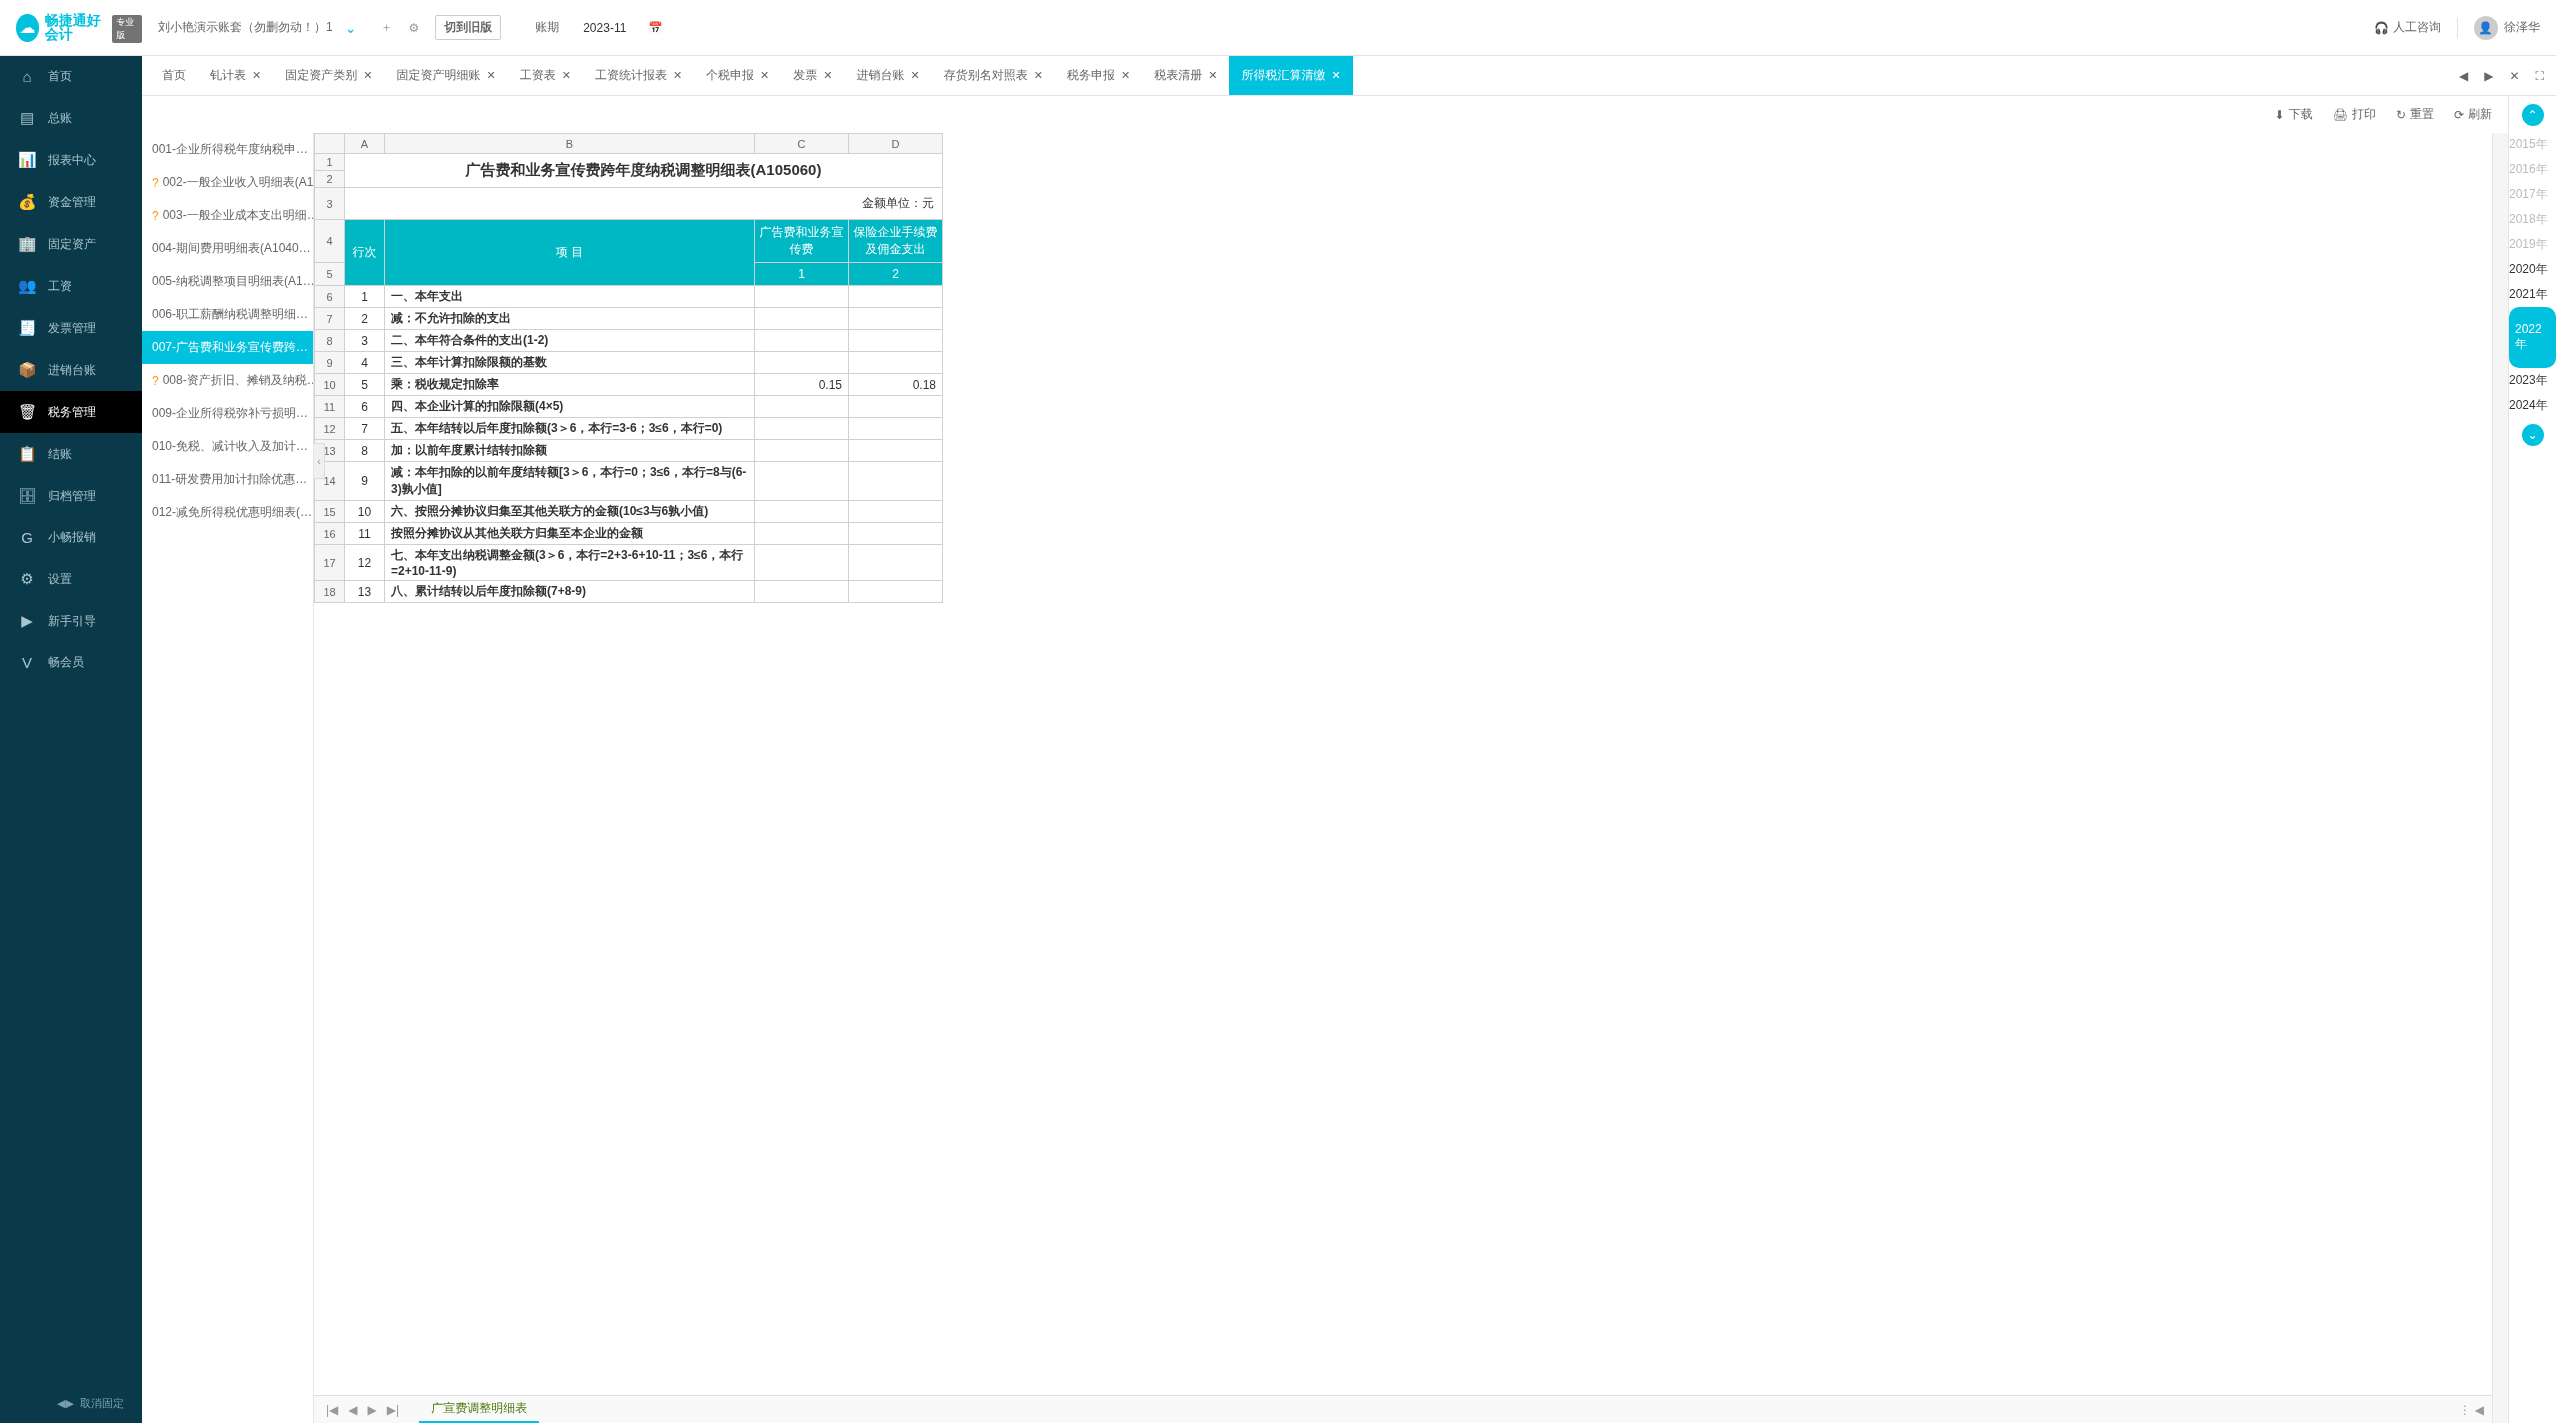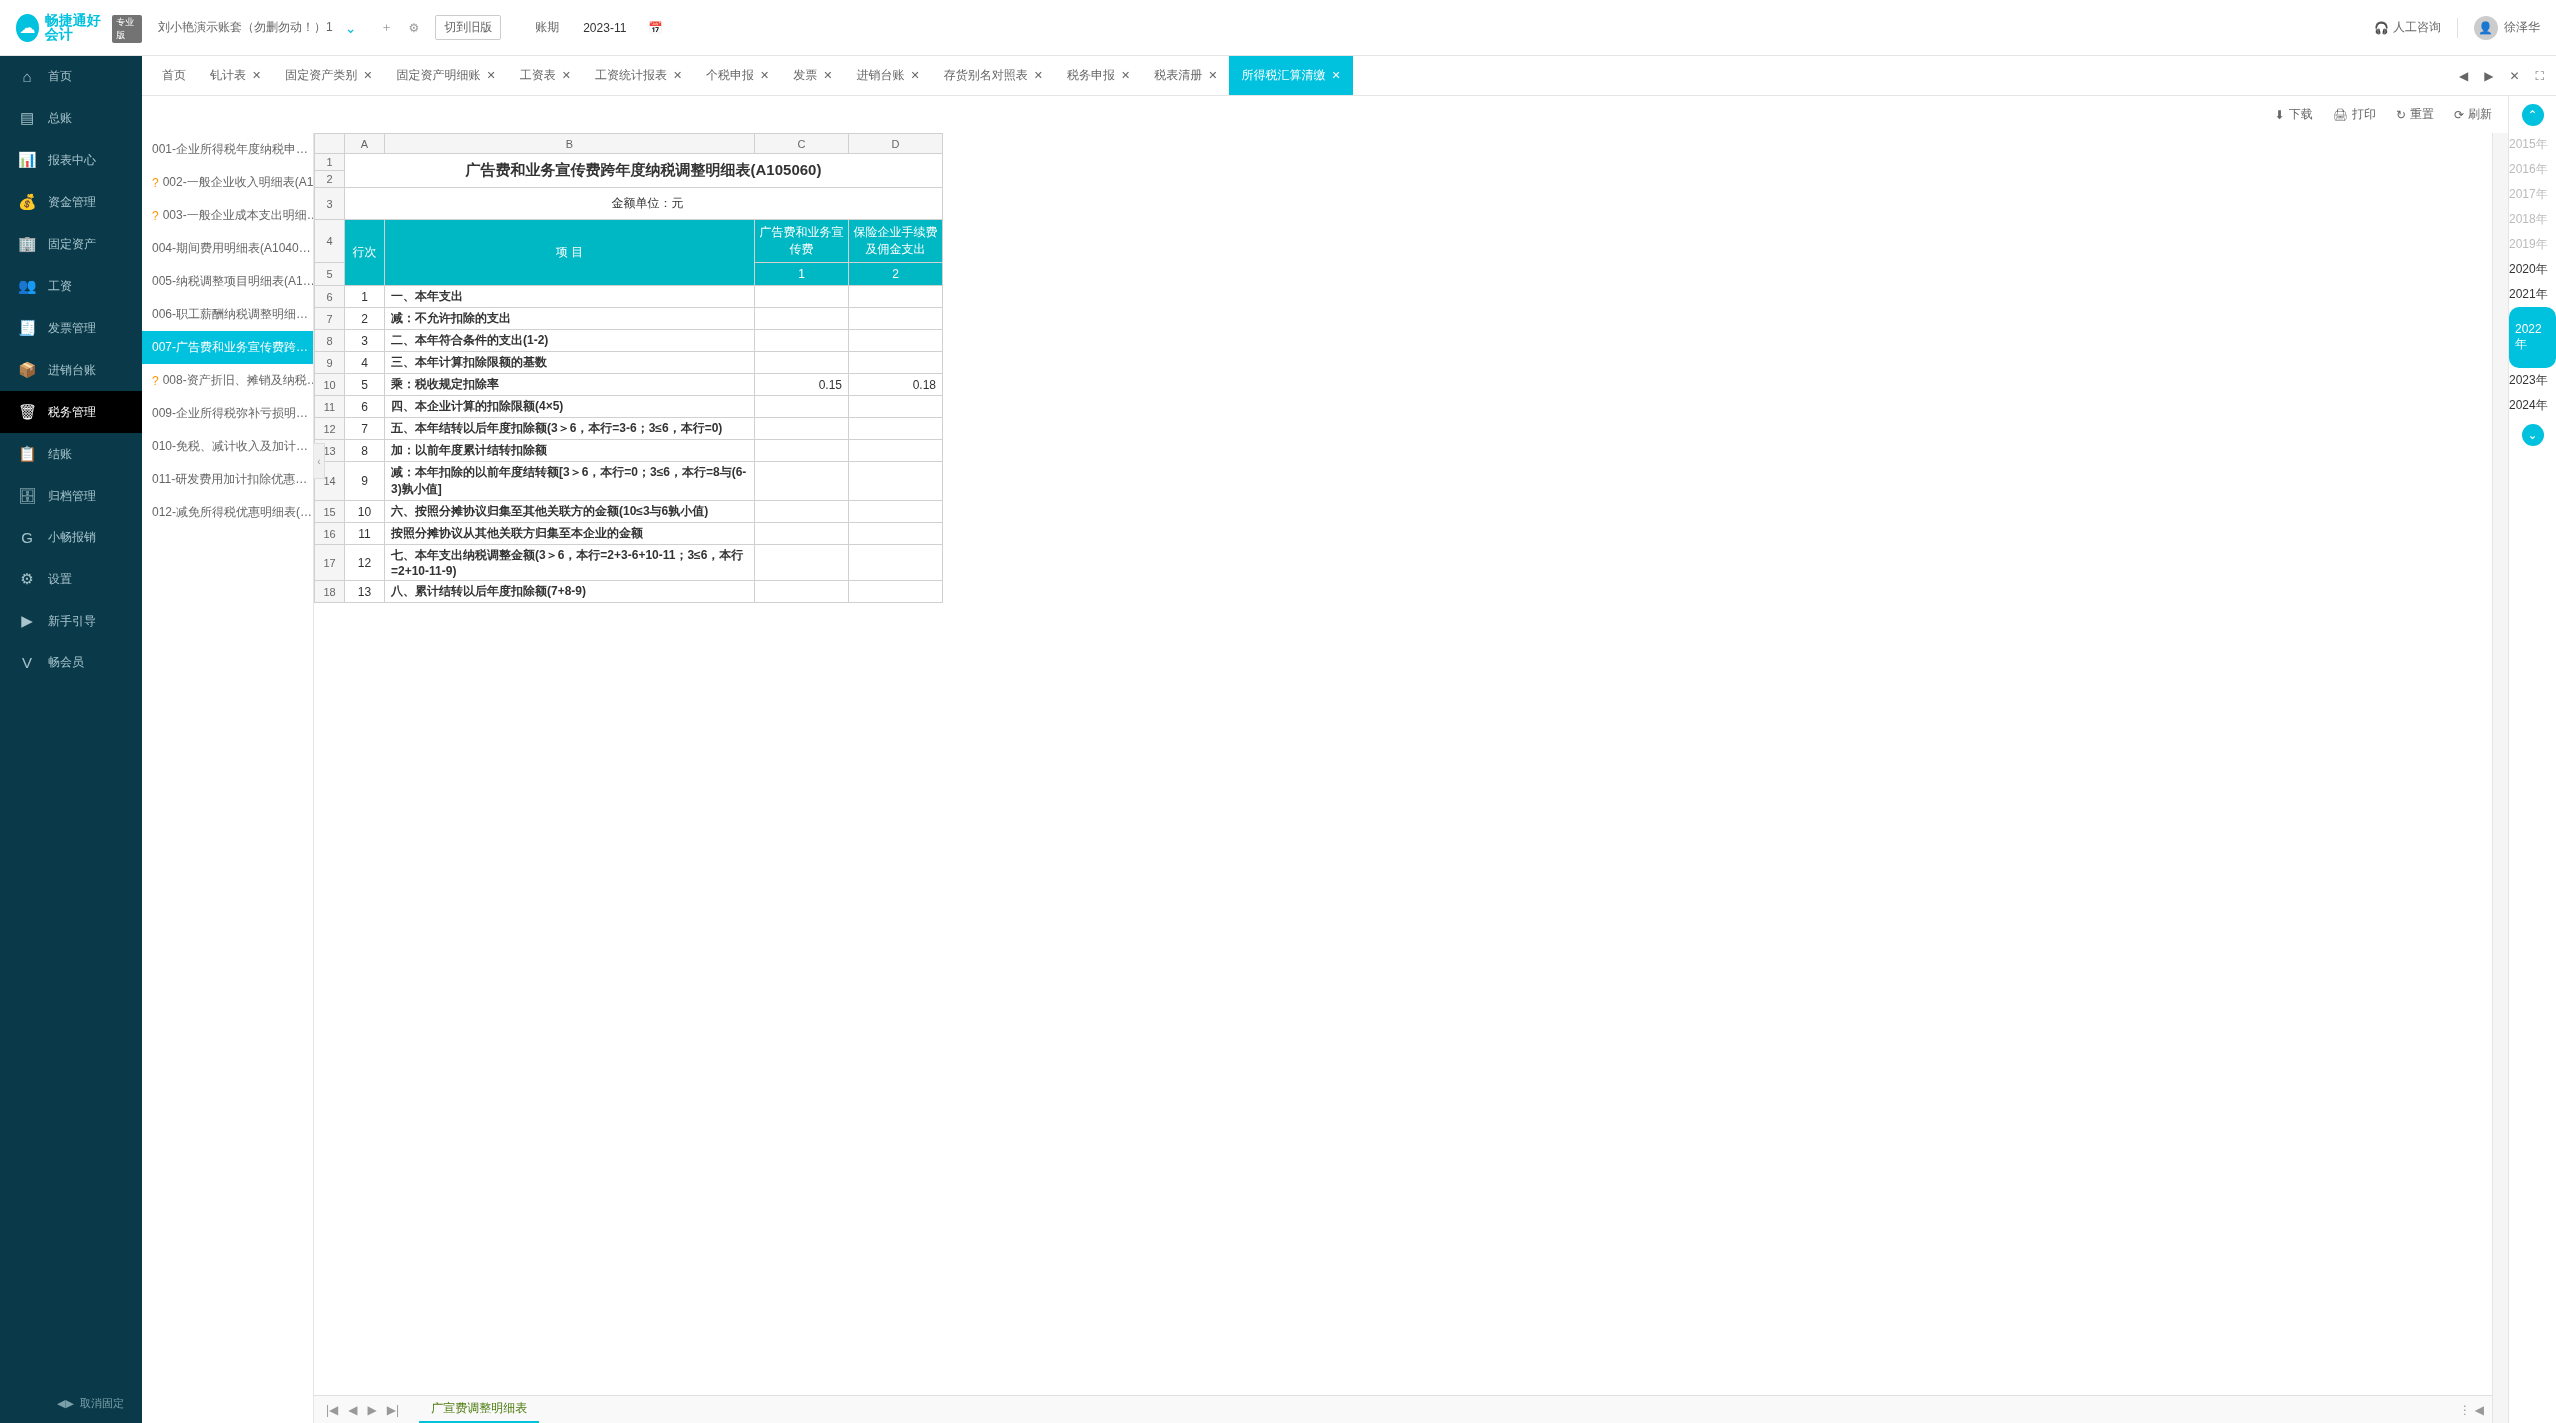--- a/index.html
+++ b/index.html
@@ -10,21 +10,21 @@
     .logo-area { display: flex; align-items: center; width: 126px; }
     .logo-icon { width: 28px; height: 28px; background: #00c1de; border-radius: 50%; display: flex; align-items: center; justify-content: center; color: #fff; font-size: 16px; margin-right: 6px; }
     .logo-text { display: flex; flex-direction: row; }
     .logo-title { color: #00c1de; font-size: 14px; font-weight: bold; line-height: 1; }
     .logo-sub { background: #737373; color: #fff; font-size: 9px; padding: 1px 4px; border-radius: 2px; margin-top: 2px; display: inline-block; }
     .account-selector { display: flex; align-items: flex-end; margin-left: 16px; color: #666; }
     .account-name { margin-right: 12px; }
     .chevron-down { color: #00c1de; font-size: 14px; cursor: pointer; }
     .header-icons { display: flex; align-items: center; gap: 16px; margin-left: 24px; color: #999; }
     .header-icons span { cursor: pointer; }
-    .old-version-btn { border: 1px solid #ccc; padding: 3px 8px; border-radius: 2px; font-size: 12px; color: #666; cursor: pointer; }
+    .old-version-btn { border: 1px solid #ccc; padding: 3px 8px; border-radius: 2px; font-size: 12px; color: #666; cursor: pointer; font-weight: bold; }
     .period-label { color: #666; margin-left: 18px; }
     .period-value { margin-left: 8px; color: #333; }
     .calendar-icon { color: #00c1de; margin-left: 6px; cursor: pointer; }
     .header-right { margin-left: auto; display: flex; align-items: center; gap: 16px; color: #666; }
     .support-link { display: flex; align-items: center; gap: 4px; cursor: pointer; }
     .divider-v { width: 1px; height: 20px; background: #e0e0e0; }
     .user-info { display: flex; align-items: center; gap: 6px; cursor: pointer; }
     .avatar { width: 24px; height: 24px; background: #ccc; border-radius: 50%; display: flex; align-items: center; justify-content: center; color: #fff; }
     
     
@@ -68,21 +68,21 @@
     .sheet-table { border-collapse: collapse; }
     .sheet-table th, .sheet-table td { border: 1px solid #d0d0d0; }
     .col-header th { background: #f5f5f5; font-weight: normal; color: #666; text-align: center; height: 20px; font-size: 11px; }
     .row-header { background: #f5f5f5; text-align: center; color: #666; width: 30px; font-size: 11px; }
     .corner { background: #f5f5f5; width: 30px; }
     .col-A { width: 40px; }
     .col-B { width: 370px; }
     .col-C { width: 94px; }
     .col-D { width: 94px; }
     .title-cell { text-align: center; font-weight: bold; font-size: 15px; height: 34px; }
-    .unit-cell { text-align: center; padding-right: 8px; height: 32px; padding-left: 16px; }
+    .unit-cell { text-align: right; padding-right: 8px; height: 32px; padding-left: 16px; }
     .teal-header { background: #00b8c4; color: #fff; text-align: center; font-size: 12px; padding: 4px; }
     .data-row td { height: 20px; padding: 2px 6px; }
     .data-row .rn { text-align: center; }
     .data-row .label { font-weight: bold; }
     .data-row .val { text-align: right; }
     .tall-row td { height: 36px; }
     
     
     .sheet-tabs { height: 28px; border-top: 1px solid #e0e0e0; display: flex; align-items: center; background: #f9f9f9; padding: 0 8px; }
     .sheet-tab-nav { display: flex; gap: 2px; color: #999; }

